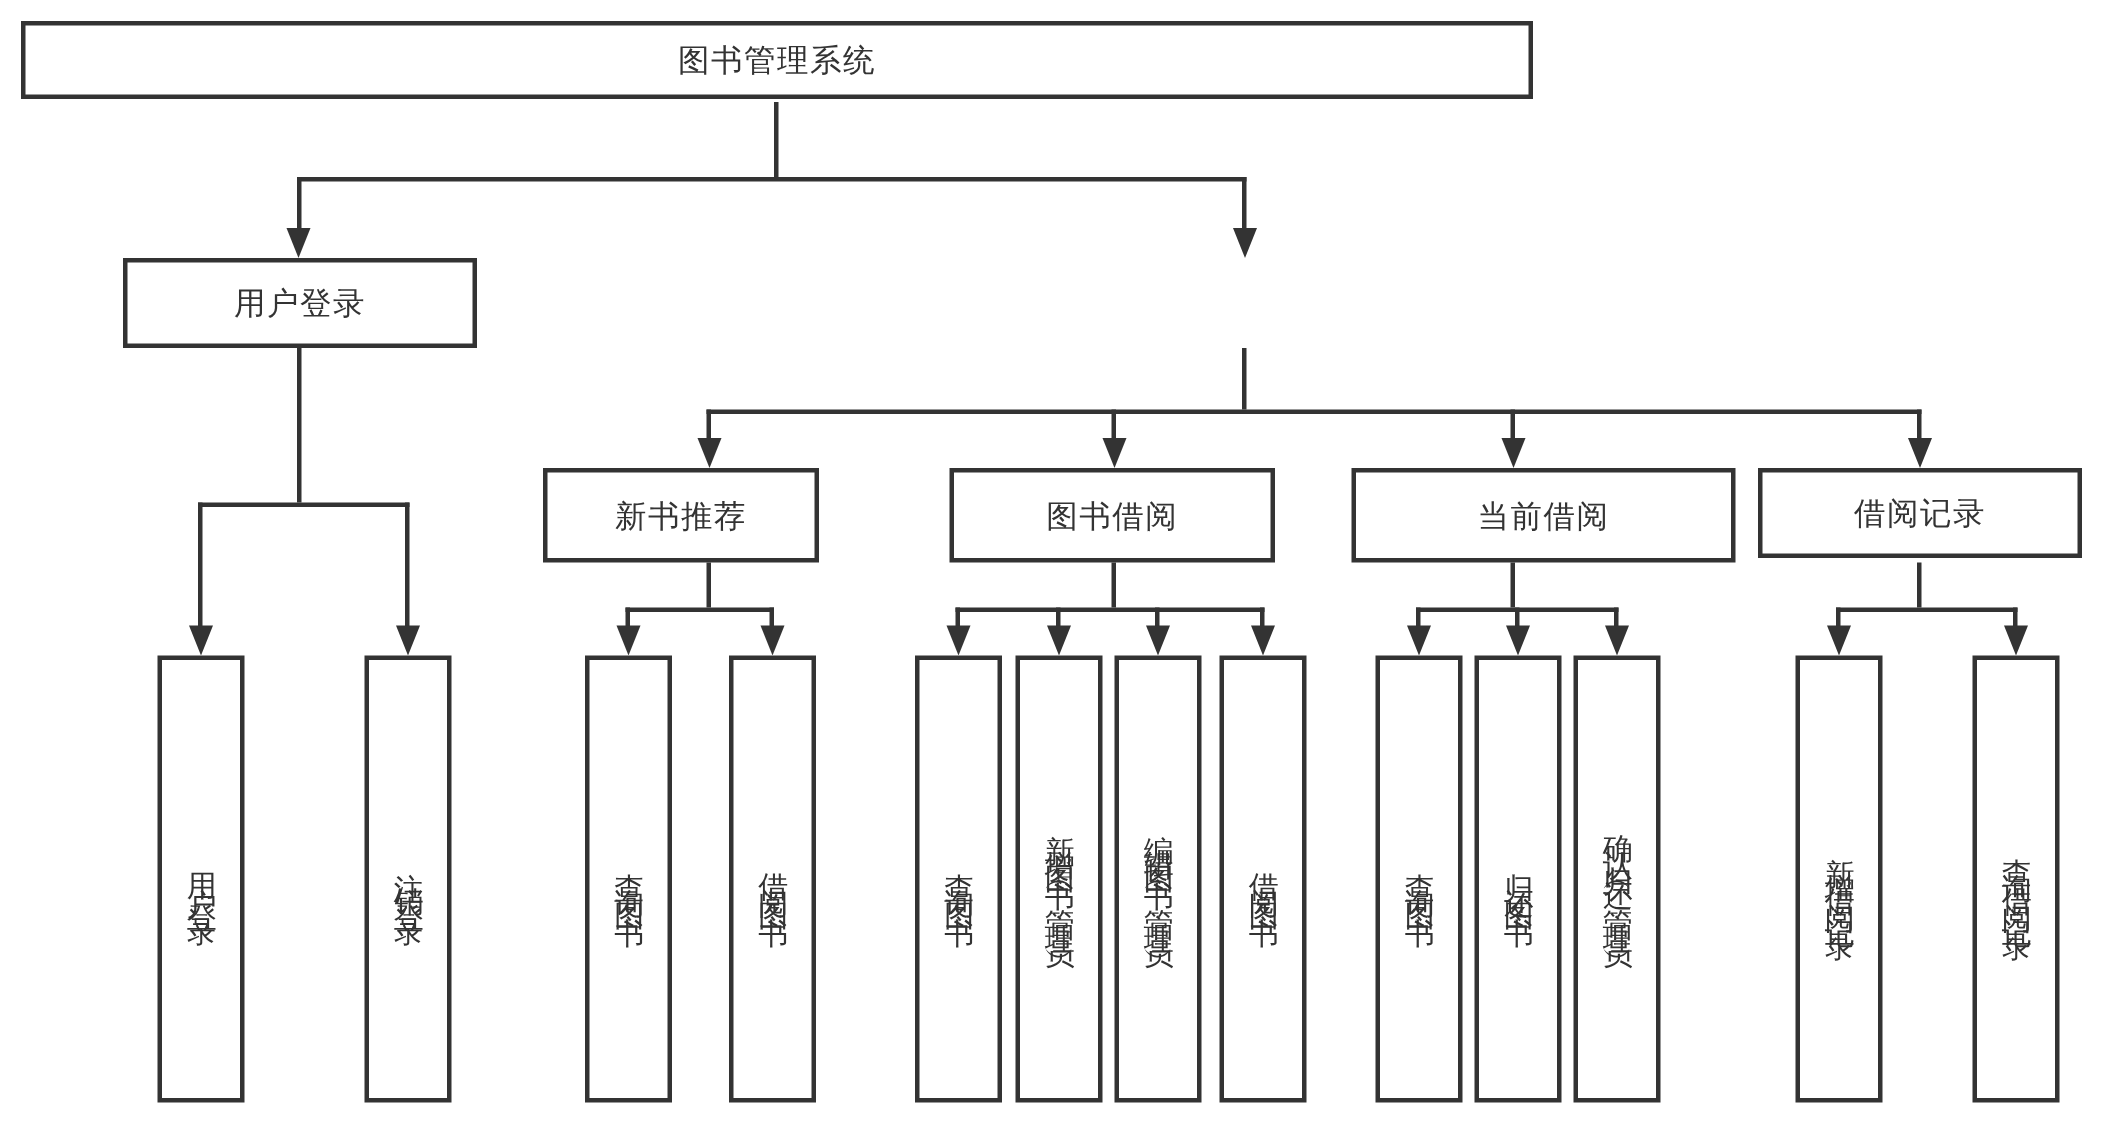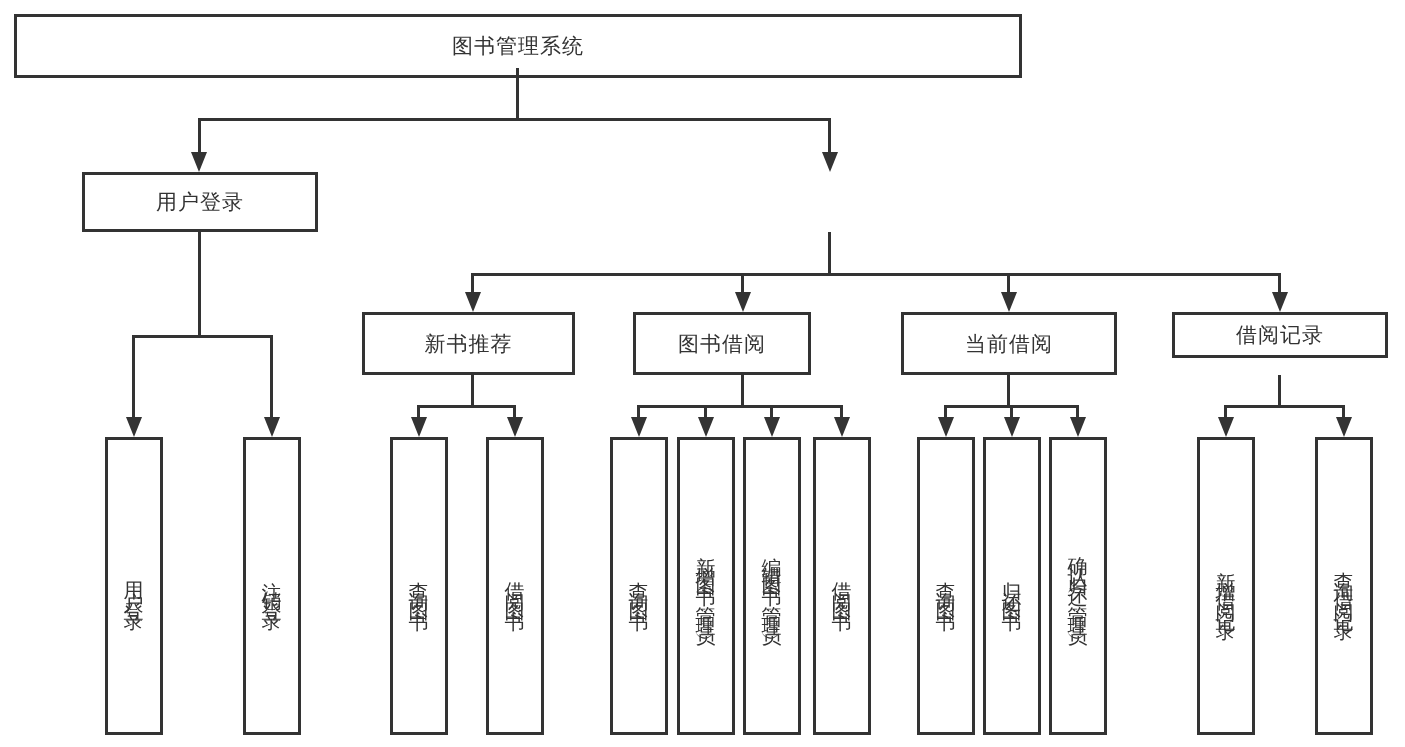--- a/index.html
+++ b/index.html
@@ -62,21 +62,21 @@
     color: #b7b7b7;
     letter-spacing: 1px;
     white-space: nowrap;
   }
 </style>
 </head>
 <body>
 
 <div id="canvas">
 
-  <div class="hbox" style="left:14px; top:14px; width:1008px; height:64px;">图书管理系统</div>
+  <div class="hbox" style="left:14px; top:14px; width:1008px; height:52px;">图书管理系统</div>
 
   <span class="vline" style="left:516px; top:68px; height:52px;"></span>
   <span class="hline" style="left:198px; top:118px; width:633px;"></span>
   <span class="vline" style="left:198px; top:118px; height:42px;"></span>
   <span class="ahead" style="left:191px; top:152px;"></span>
   <span class="vline" style="left:828px; top:118px; height:42px;"></span>
   <span class="ahead" style="left:822px; top:152px;"></span>
 
   <div class="hbox" style="left:82px; top:172px; width:236px; height:60px;">用户登录</div>
 
@@ -91,24 +91,24 @@
   <span class="hline" style="left:471px; top:273px; width:810px;"></span>
   <span class="vline" style="left:471px; top:273px; height:26px;"></span>
   <span class="ahead" style="left:465px; top:292px;"></span>
   <span class="vline" style="left:741px; top:273px; height:26px;"></span>
   <span class="ahead" style="left:735px; top:292px;"></span>
   <span class="vline" style="left:1007px; top:273px; height:26px;"></span>
   <span class="ahead" style="left:1001px; top:292px;"></span>
   <span class="vline" style="left:1278px; top:273px; height:26px;"></span>
   <span class="ahead" style="left:1272px; top:292px;"></span>
 
-  <div class="hbox" style="left:362px; top:312px; width:213px; height:63px;">新书推荐</div>
-  <div class="hbox" style="left:633px; top:312px; width:178px; height:63px;">图书借阅</div>
-  <div class="hbox" style="left:901px; top:312px; width:216px; height:63px;">当前借阅</div>
-  <div class="hbox" style="left:1172px; top:312px; width:216px; height:46px;">借阅记录</div>
+  <div class="hbox" style="left:362px; top:312px; width:184px; height:63px;">新书推荐</div>
+  <div class="hbox" style="left:633px; top:312px; width:217px; height:63px;">图书借阅</div>
+  <div class="hbox" style="left:901px; top:312px; width:256px; height:63px;">当前借阅</div>
+  <div class="hbox" style="left:1172px; top:312px; width:216px; height:60px;">借阅记录</div>
 
   <span class="vline" style="left:471px; top:375px; height:30px;"></span>
   <span class="hline" style="left:417px; top:405px; width:99px;"></span>
   <span class="vline" style="left:417px; top:405px; height:18px;"></span>
   <span class="ahead" style="left:411px; top:417px;"></span>
   <span class="vline" style="left:513px; top:405px; height:18px;"></span>
   <span class="ahead" style="left:507px; top:417px;"></span>
 
   <span class="vline" style="left:741px; top:375px; height:30px;"></span>
   <span class="hline" style="left:637px; top:405px; width:206px;"></span>

